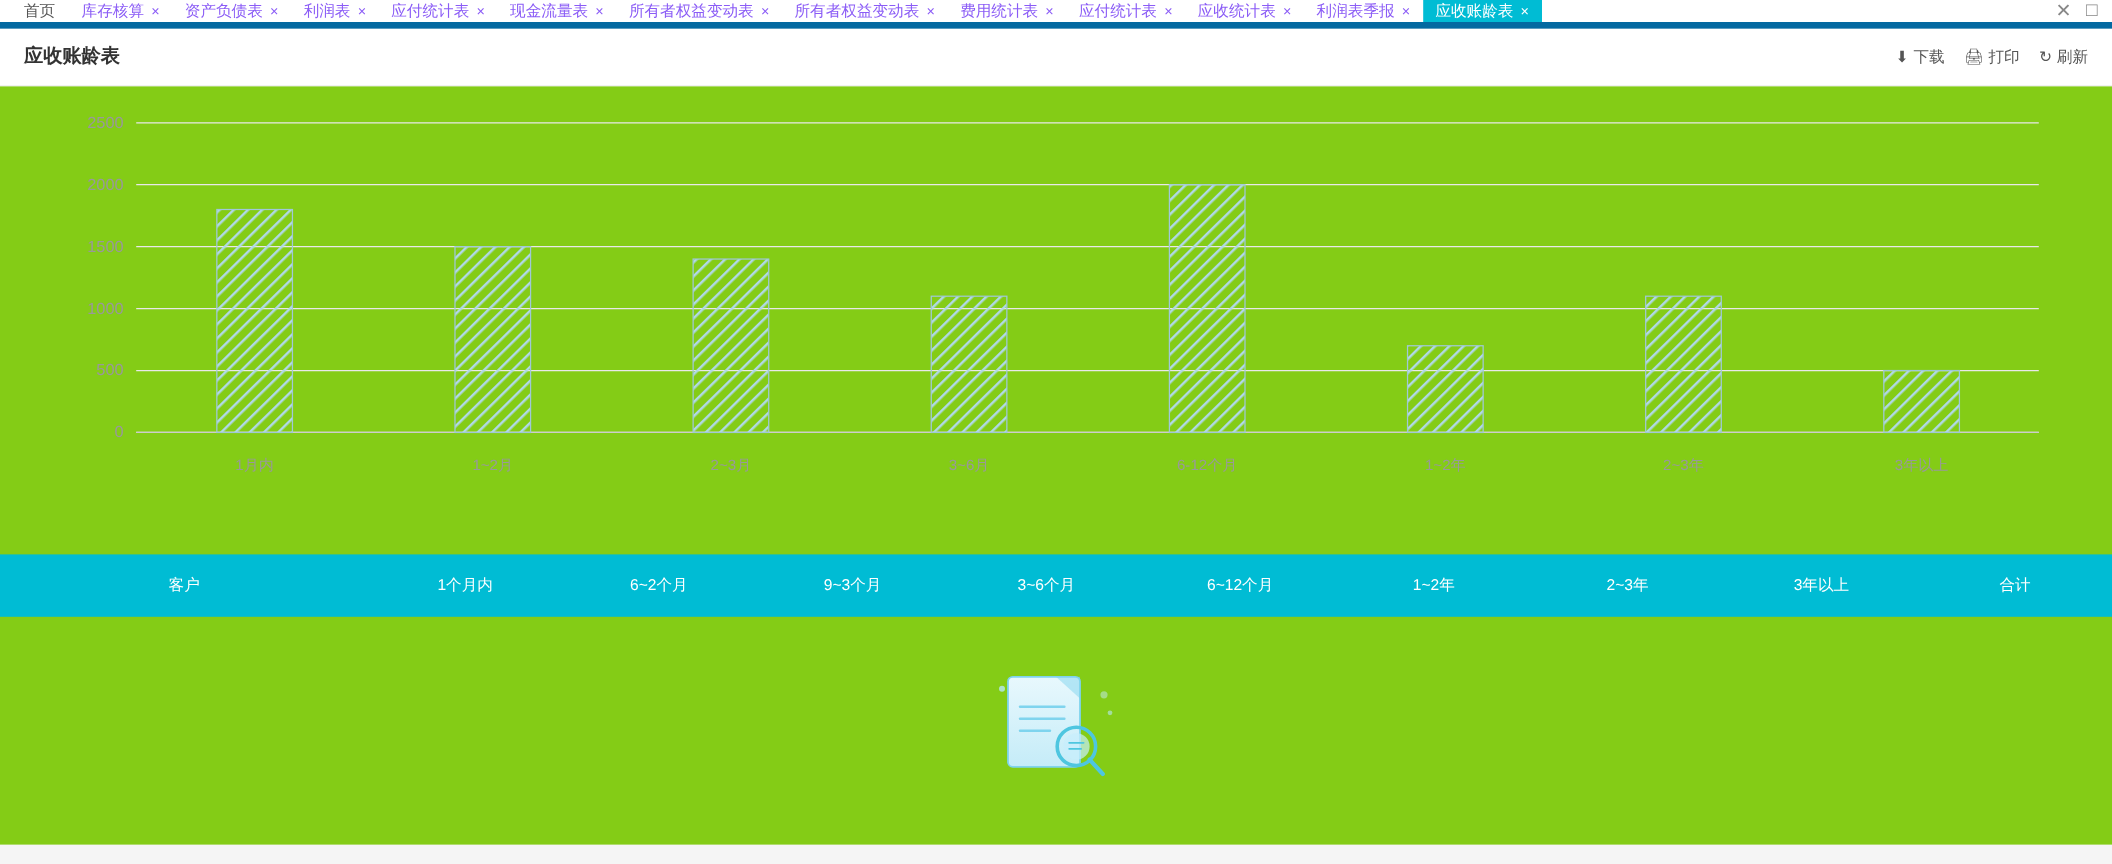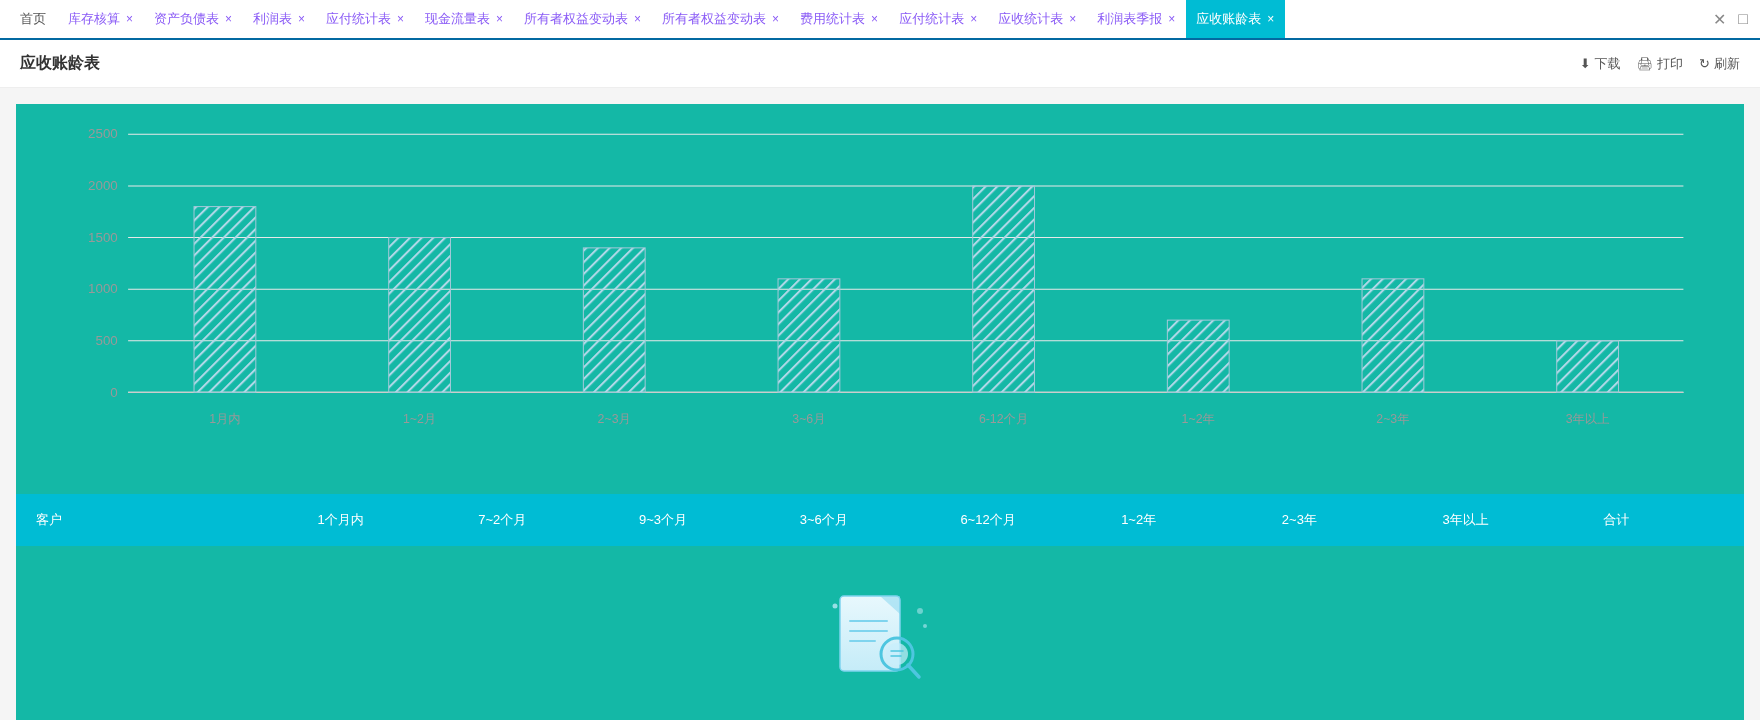--- a/index.html
+++ b/index.html
@@ -3,22 +3,22 @@
   <meta charset="utf-8">
   <style>
     * { box-sizing: border-box; margin: 0; padding: 0; }
     body { font-family: "Microsoft YaHei", "PingFang SC", sans-serif; font-size: 13px; background: #f5f5f5; color: #333; overflow: hidden; }
 
     
     .tab-bar {
       display: flex;
       align-items: center;
       background: #fff;
-      border-bottom: 2px solid #0369a1;
-      height: 40px;
+      border-bottom: 6px solid #0369a1;
+      height: 24px;
       padding: 0 8px;
       overflow-x: auto;
       white-space: nowrap;
     }
     .tab-bar::-webkit-scrollbar { height: 0; }
     .tab-item {
       display: inline-flex;
       align-items: center;
       padding: 0 10px;
       height: 40px;
@@ -88,22 +88,22 @@
       gap: 4px;
       cursor: pointer;
       color: #555;
       font-size: 13px;
       background: none;
       border: none;
     }
 
     
     .main-content {
-      background: #14b8a6;
-      margin: 16px;
+      background: #84cc16;
+      margin: 0;
       height: calc(720px - 40px - 48px);
       overflow-y: auto;
     }
 
     
     .chart-area {
       padding: 20px 40px 10px 40px;
       height: 390px;
       position: relative;
     }
@@ -119,21 +119,22 @@
     .table-header {
       display: flex;
       background: #00bcd4;
       color: #fff;
       font-size: 13px;
       height: 52px;
       align-items: center;
     }
     .th-cell {
       flex: 1;
-      padding: 0 20px;
+      text-align: center;
+      padding: 0 8px;
       font-weight: normal;
     }
     .th-cell:first-child {
       flex: 2;
     }
 
     
     .empty-state {
       display: flex;
       flex-direction: column;
@@ -275,21 +276,21 @@
 
         <rect x="1457" y="210" width="60" height="50" fill="url(#hatch)" stroke="#a0c8d8" stroke-width="1"></rect>
         <text x="1487" y="290" text-anchor="middle" font-size="12" fill="#999">3年以上</text>
       </svg>
     </div>
   </div>
 
   <div class="table-header">
     <div class="th-cell">客户</div>
     <div class="th-cell">1个月内</div>
-    <div class="th-cell">7~2个月</div>
+    <div class="th-cell">6~2个月</div>
     <div class="th-cell">9~3个月</div>
     <div class="th-cell">3~6个月</div>
     <div class="th-cell">6~12个月</div>
     <div class="th-cell">1~2年</div>
     <div class="th-cell">2~3年</div>
     <div class="th-cell">3年以上</div>
     <div class="th-cell">合计</div>
   </div>
 
   <div class="empty-state">

